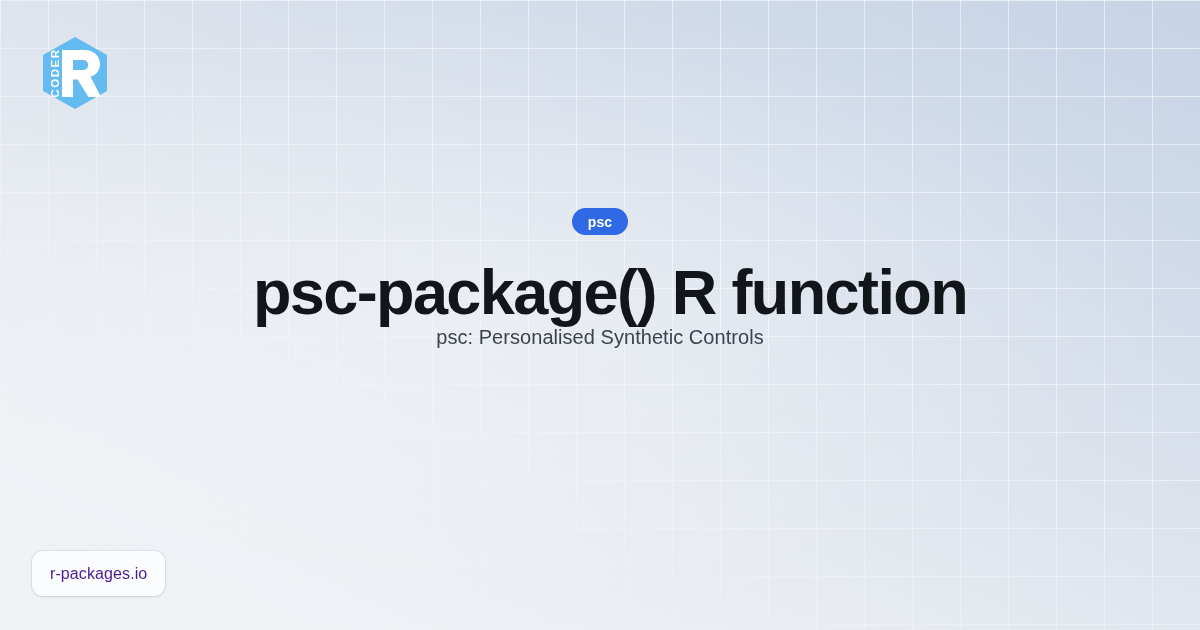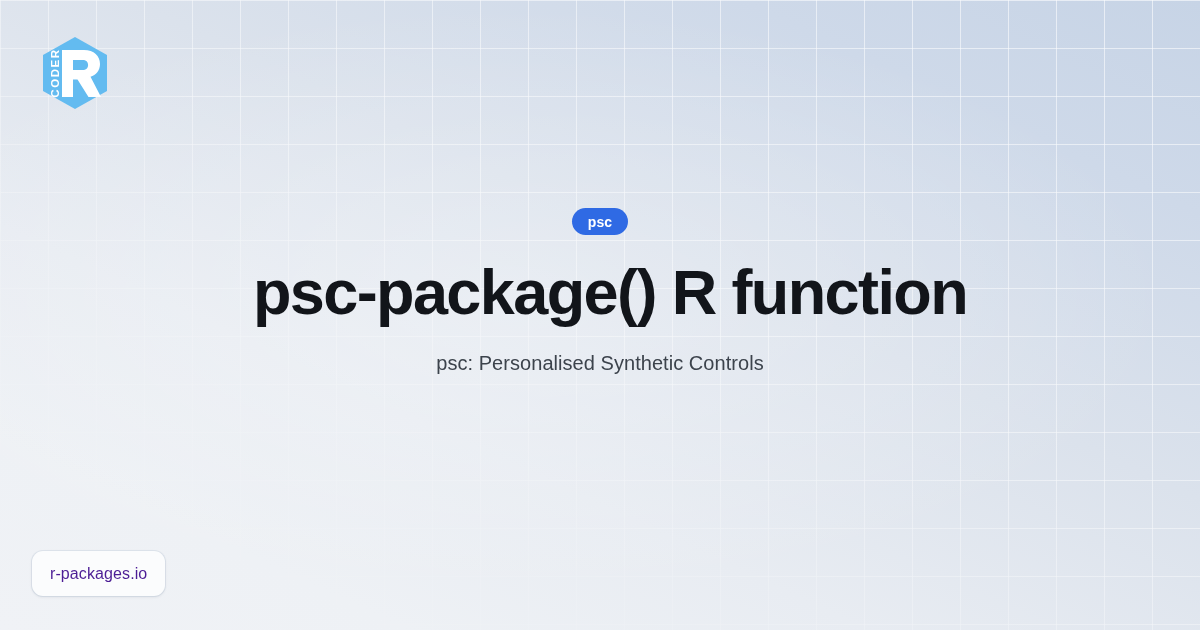--- a/index.html
+++ b/index.html
@@ -94,21 +94,20 @@
     font-weight: bold;
     color: #12151a;
     letter-spacing: -1.6px;
     line-height: 1.06;
     text-align: center;
     white-space: nowrap;
     margin-left: 20px;
   }
 
   .subtitle {
-    margin-top: 26px;
     font-size: 20px;
     font-weight: normal;
     color: #3c434c;
     letter-spacing: 0.05px;
     text-align: right;
     white-space: nowrap;
   }
 
   
   .domain-chip {

